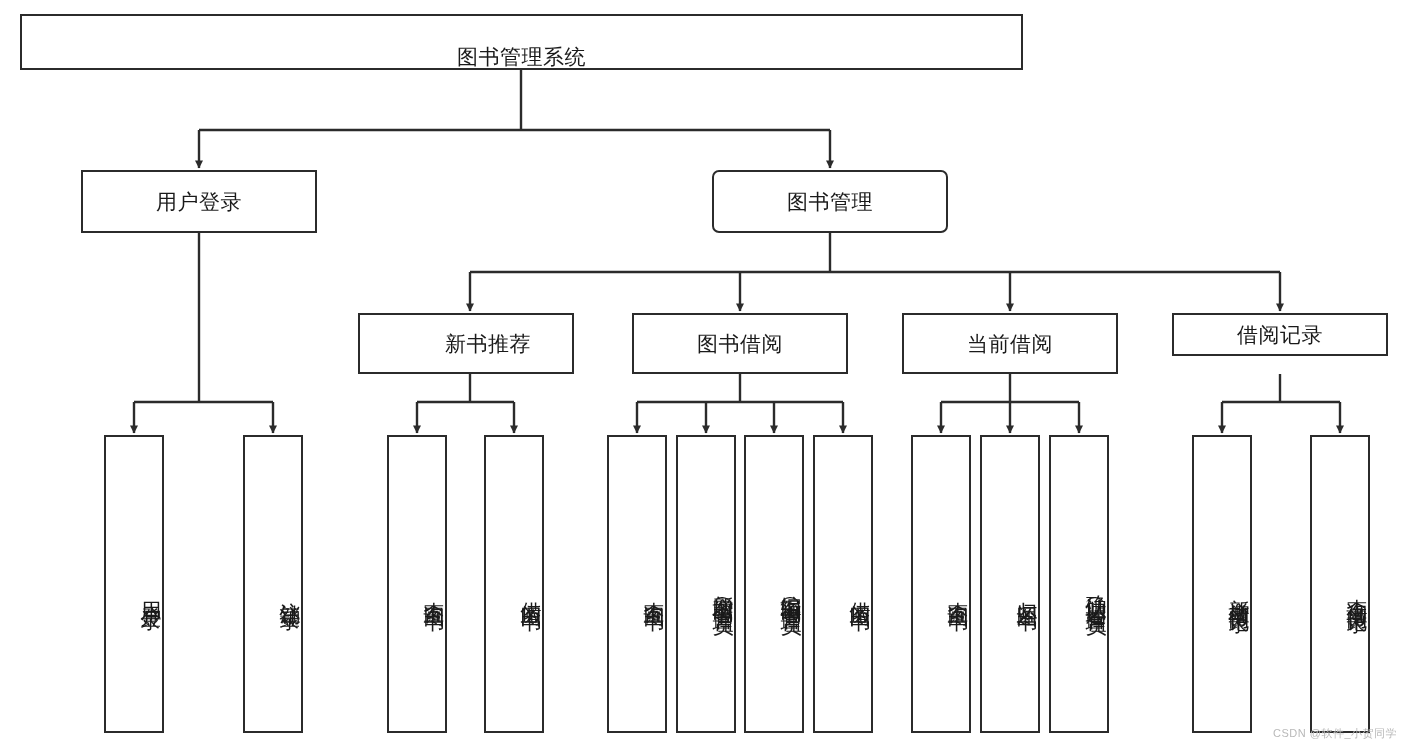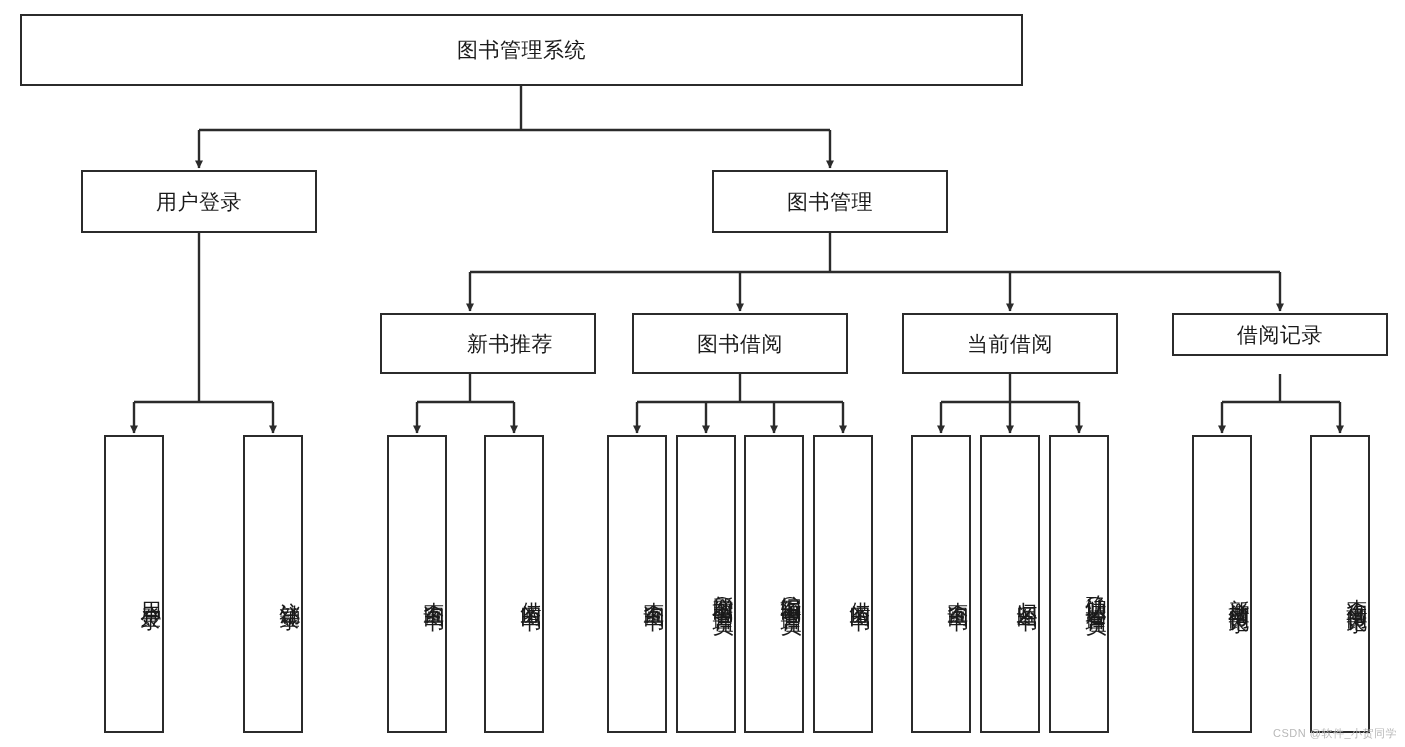--- a/index.html
+++ b/index.html
@@ -122,32 +122,32 @@
       <path d="M1010,402 L1010,433" marker-end="url(#arrow)"></path>
       <path d="M1079,402 L1079,433" marker-end="url(#arrow)"></path>
 
       <path d="M1280,374 L1280,402"></path>
       <path d="M1222,402 L1340,402"></path>
       <path d="M1222,402 L1222,433" marker-end="url(#arrow)"></path>
       <path d="M1340,402 L1340,433" marker-end="url(#arrow)"></path>
     </g>
   </svg>
 
-  <div class="node node-h node-root" style="left:20px; top:14px; width:1003px; height:72px;">
+  <div class="node node-h node-root" style="left:20px; top:14px; width:1003px; height:56px;align-items:flex-end;">
     <span>图书管理系统</span>
   </div>
 
   <div class="node node-h" style="left:81px; top:170px; width:236px; height:63px;">
     <span>用户登录</span>
   </div>
-  <div class="node node-h" style="left:712px; top:170px; width:236px; height:63px;">
+  <div class="node node-h" style="left:712px; top:170px; width:236px; height:63px;border-radius:7px;">
     <span>图书管理</span>
   </div>
 
-  <div class="node node-h" style="left:380px; top:313px; width:216px; height:61px;padding-left:44px;">
+  <div class="node node-h" style="left:358px; top:313px; width:216px; height:61px;padding-left:44px;">
     <span>新书推荐</span>
   </div>
   <div class="node node-h" style="left:632px; top:313px; width:216px; height:61px;">
     <span>图书借阅</span>
   </div>
   <div class="node node-h" style="left:902px; top:313px; width:216px; height:61px;">
     <span>当前借阅</span>
   </div>
   <div class="node node-h" style="left:1172px; top:313px; width:216px; height:43px;">
     <span>借阅记录</span>

